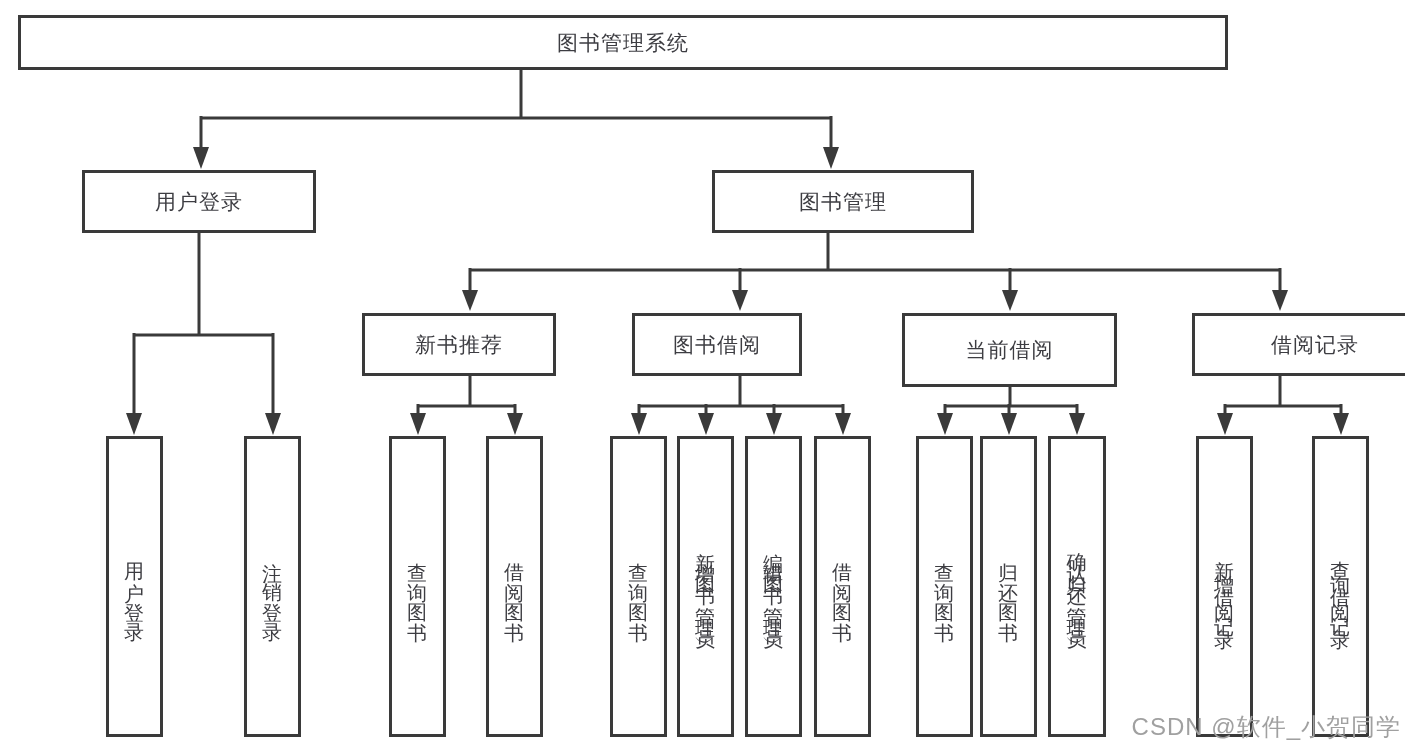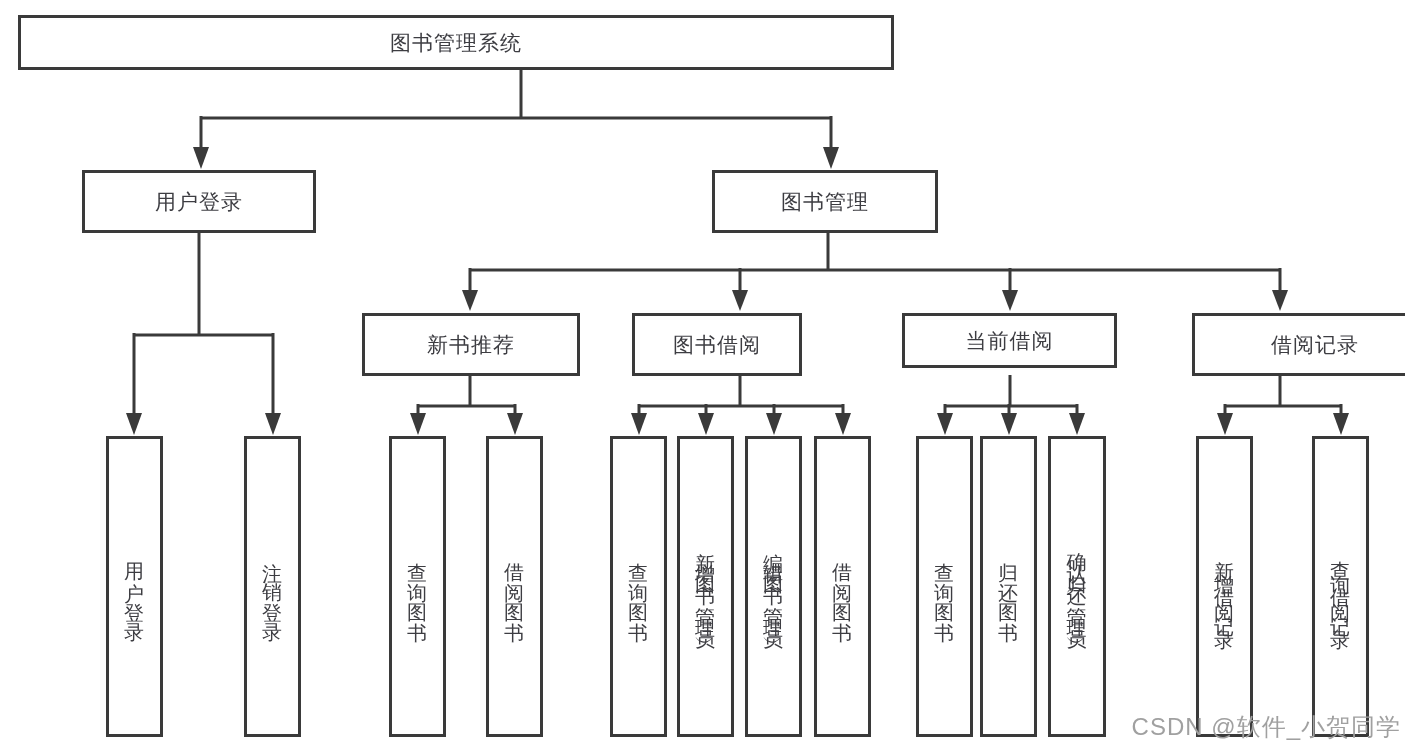--- a/index.html
+++ b/index.html
@@ -80,38 +80,38 @@
     <path d="M1010,375 V406 M945,406 H1077 M945,404 V416 M1009,404 V416 M1077,404 V416"></path>
     <polygon points="937,413 953,413 945,435"></polygon>
     <polygon points="1001,413 1017,413 1009,435"></polygon>
     <polygon points="1069,413 1085,413 1077,435"></polygon>
 
     <path d="M1280,375 V406 M1225,406 H1341 M1225,404 V416 M1341,404 V416"></path>
     <polygon points="1217,413 1233,413 1225,435"></polygon>
     <polygon points="1333,413 1349,413 1341,435"></polygon>
   </svg>
 
-  <div class="node hnode" style="left:18px;top:15px;width:876px;height:55px;text-align:right;">
+  <div class="node hnode" style="left:18px;top:15px;width:1210px;height:55px;text-align:right;">
     <span>图书管理系统</span>
   </div>
 
   <div class="node hnode" style="left:82px;top:170px;width:234px;height:63px;">
     <span>用户登录</span>
   </div>
-  <div class="node hnode" style="left:712px;top:170px;width:226px;height:63px;">
+  <div class="node hnode" style="left:712px;top:170px;width:262px;height:63px;">
     <span>图书管理</span>
   </div>
 
-  <div class="node hnode" style="left:362px;top:313px;width:218px;height:63px;">
+  <div class="node hnode" style="left:362px;top:313px;width:194px;height:63px;">
     <span>新书推荐</span>
   </div>
   <div class="node hnode" style="left:632px;top:313px;width:170px;height:63px;">
     <span>图书借阅</span>
   </div>
-  <div class="node hnode" style="left:902px;top:313px;width:215px;height:55px;">
+  <div class="node hnode" style="left:902px;top:313px;width:215px;height:74px;">
     <span>当前借阅</span>
   </div>
   <div class="node hnode" style="left:1192px;top:313px;width:246px;height:63px;">
     <span>借阅记录</span>
   </div>
 
   <div class="node leaf" style="left:106px;">
     <span class="vtext" style="letter-spacing: 20px;">用户登录</span>
   </div>
   <div class="node leaf" style="left:244px;">

